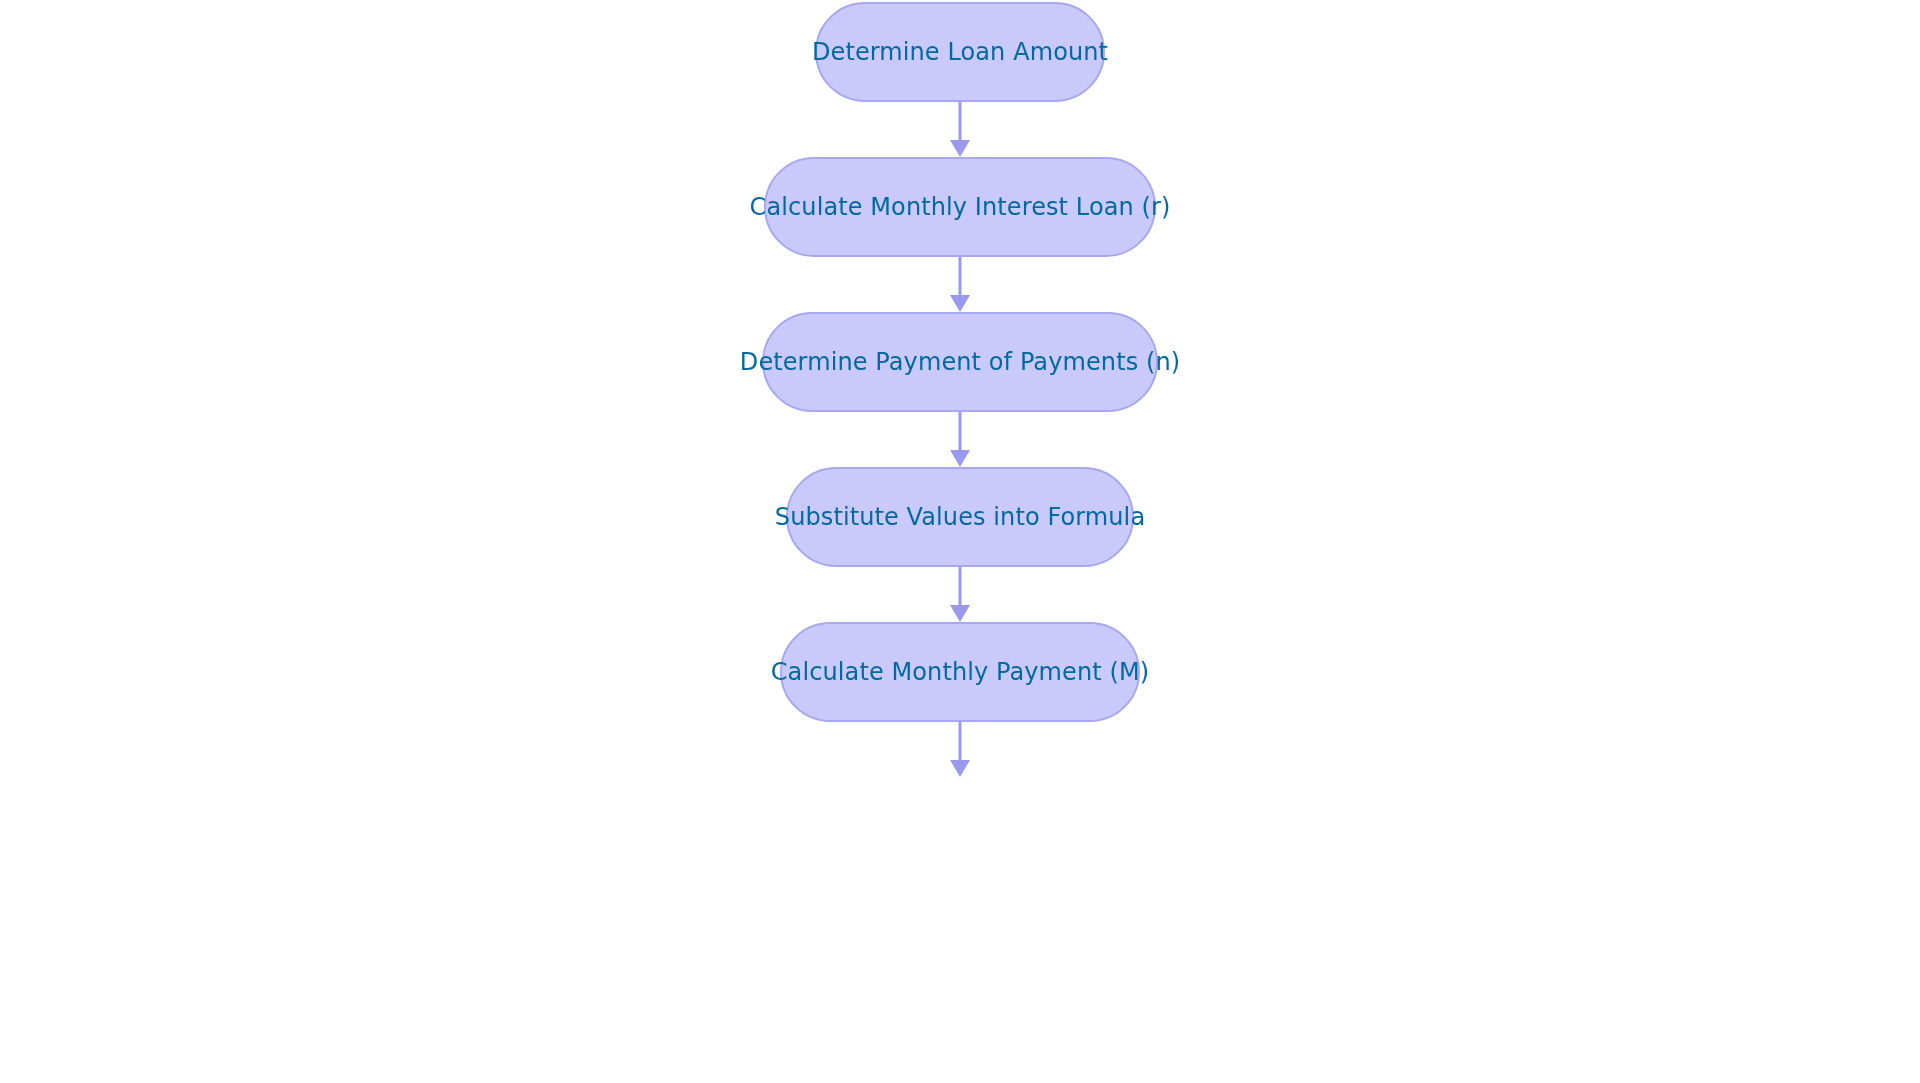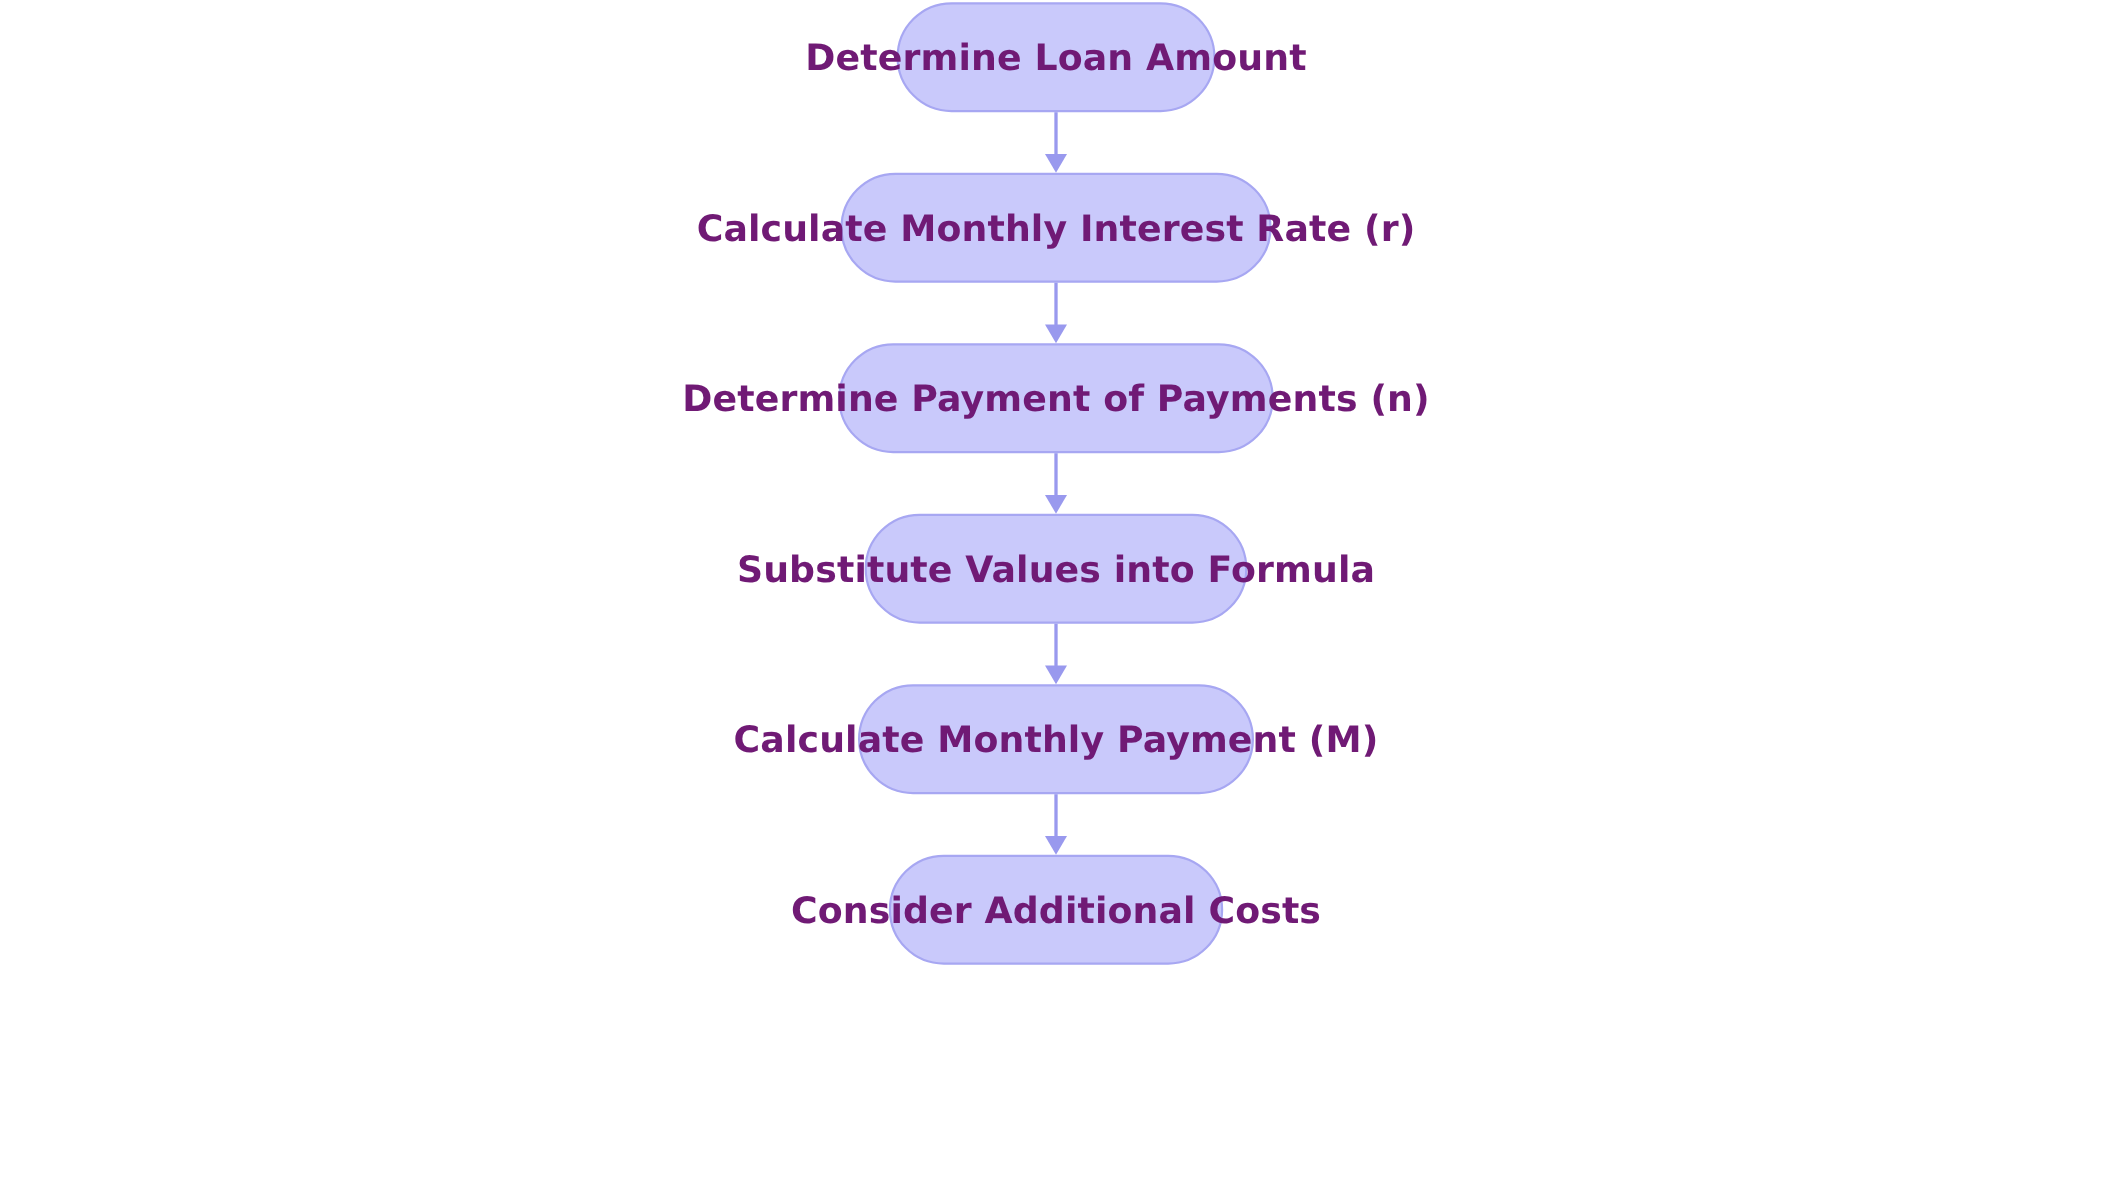--- a/index.html
+++ b/index.html
@@ -43,23 +43,23 @@
     align-items: center;
     justify-content: center;
     background: #c9c9fb;
     border: 2px solid #a7a7f2;
     border-radius: 50px;
     padding: 0 34px;
     flex: none;
   }
 
   .flow-node .node-label {
-    color: #701a75;
-    font-size: 33px;
-    font-weight: 700;
+    color: #0369a1;
+    font-size: 24px;
+    font-weight: 400;
     letter-spacing: 0.1px;
     line-height: 1;
     white-space: nowrap;
   }
 
   
   .node-w1 { width: 290px; }
   .node-w2 { width: 392px; }
   .node-w3 { width: 396px; }
   .node-w4 { width: 348px; text-align: center; }
@@ -102,21 +102,21 @@
     <div class="flow-node node-w1">
       <span class="node-label">Determine Loan Amount</span>
     </div>
 
     <div class="flow-connector">
       <div class="conn-line"></div>
       <div class="conn-head"></div>
     </div>
 
     <div class="flow-node node-w2">
-      <span class="node-label">Calculate Monthly Interest Rate (r)</span>
+      <span class="node-label">Calculate Monthly Interest Loan (r)</span>
     </div>
 
     <div class="flow-connector">
       <div class="conn-line"></div>
       <div class="conn-head"></div>
     </div>
 
     <div class="flow-node node-w3">
       <span class="node-label">Determine Payment of Payments (n)</span>
     </div>
@@ -137,18 +137,15 @@
 
     <div class="flow-node node-w5">
       <span class="node-label">Calculate Monthly Payment (M)</span>
     </div>
 
     <div class="flow-connector">
       <div class="conn-line"></div>
       <div class="conn-head"></div>
     </div>
 
-    <div class="flow-node node-w6">
-      <span class="node-label">Consider Additional Costs</span>
-    </div>
 
   </div>
 </div>
 
 </body></html>

